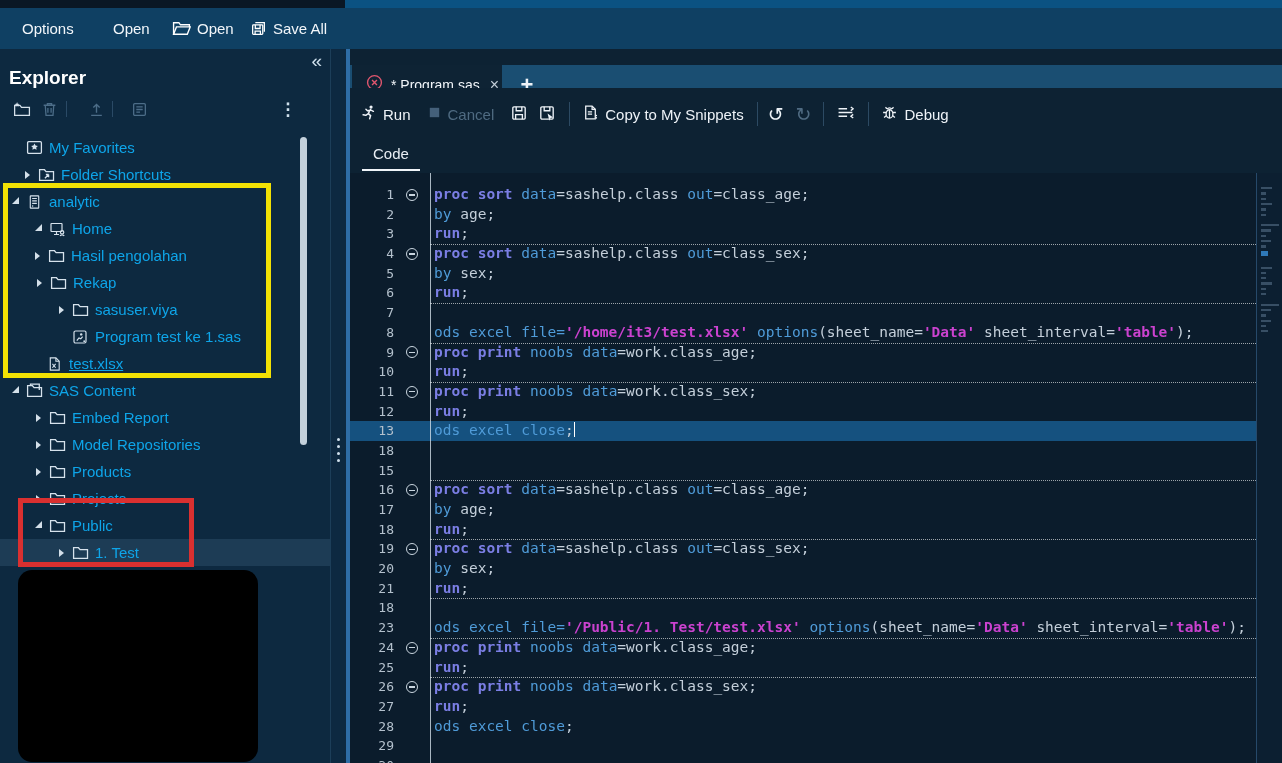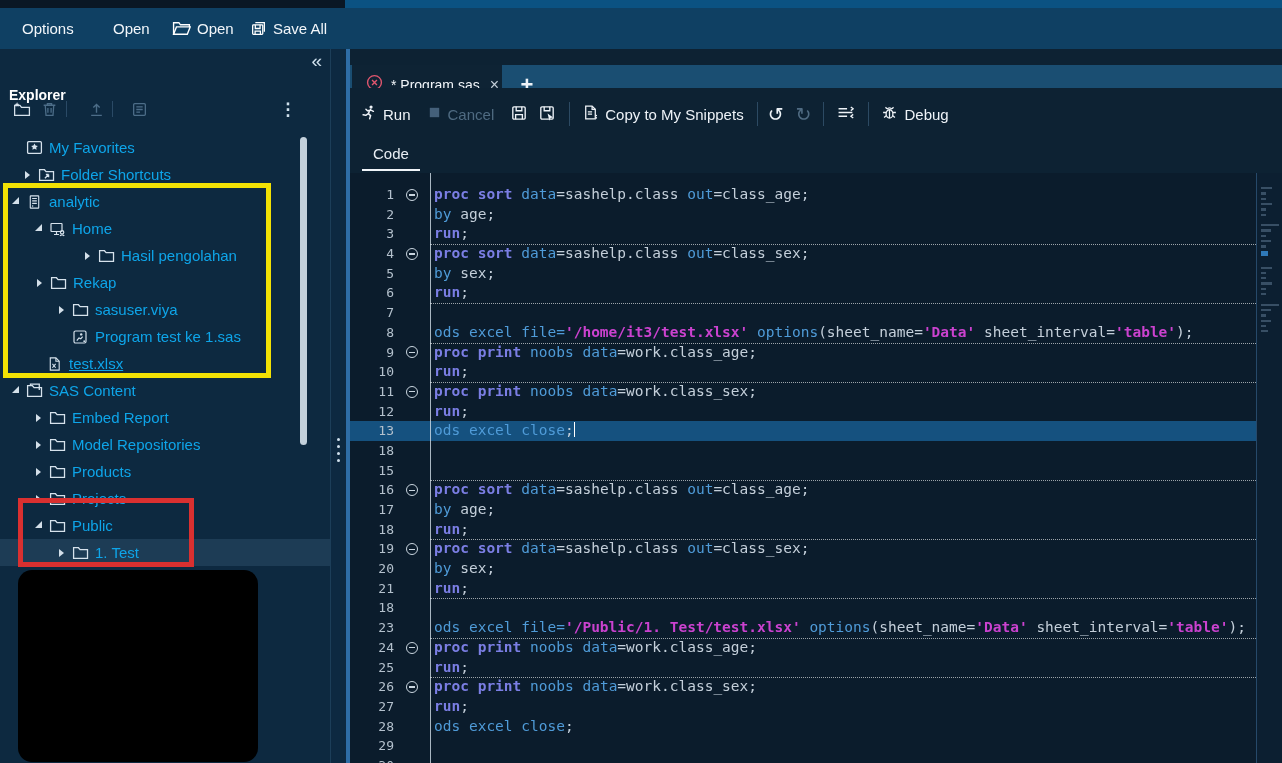--- a/index.html
+++ b/index.html
@@ -12,21 +12,21 @@
   .topstrip{position:absolute;left:0;top:0;width:1282px;height:8px;}
   .topstrip .l{position:absolute;left:0;top:0;width:345px;height:8px;background:#0a1724;}
   .topstrip .r{position:absolute;left:345px;top:0;width:937px;height:8px;background:#0b5282;}
   .menubar{position:absolute;left:0;top:8px;width:1282px;height:41px;background:#0f4063;}
   .menu-item{position:absolute;top:0;height:41px;display:flex;align-items:center;gap:6px;
     color:#f2f6fa;font-size:15px;cursor:default;}
   .menu-item svg{display:block;}
   
   .sidebar{position:absolute;left:0;top:49px;width:330px;height:714px;background:#0d2940;overflow:hidden;}
   .collapse{position:absolute;right:10px;top:1px;font-size:19px;color:#cfe0ec;letter-spacing:-2px;}
-  .explorer-title{position:absolute;left:9px;top:18px;font-size:14px;font-weight:bold;color:#ffffff;margin-top:20px;}
+  .explorer-title{position:absolute;left:9px;top:18px;font-size:19px;font-weight:bold;color:#ffffff;}
   .exp-toolbar{position:absolute;left:0;top:46px;width:330px;height:28px;}
   .exp-btn{position:absolute;top:3px;width:22px;height:22px;display:flex;align-items:center;justify-content:center;}
   .exp-sep{position:absolute;top:6px;width:1px;height:16px;background:#2a4a66;}
   .kebab{position:absolute;left:279px;top:0;width:18px;height:28px;color:#cfe0ec;font-size:17px;font-weight:bold;
     display:flex;align-items:center;justify-content:center;}
   .tree{position:absolute;left:0;top:85px;width:330px;}
   .tree-row{height:27px;display:flex;align-items:center;color:#0ea5e9;font-size:15px;white-space:nowrap;}
   .tree-row.selected{background:#1d3c55;}
   .caret{width:15px;height:15px;flex:0 0 15px;display:flex;align-items:center;justify-content:center;}
   .caret.c::before{content:"";border-left:5px solid #d3dfe9;border-top:4px solid transparent;border-bottom:4px solid transparent;}
@@ -187,21 +187,21 @@
           <span class="ticon">
             <svg width="17" height="16" viewBox="0 0 16 16" fill="none" stroke="#d6e2ec" stroke-width="1.2">
               <rect x="1.5" y="2.5" width="11" height="8" rx="0.5"></rect>
               <path d="M4.5 13.5h5M7 10.5v3"></path>
               <circle cx="12.6" cy="11.3" r="1.7"></circle>
               <path d="M10.6 15c.3-1.4 3.7-1.4 4 0"></path>
             </svg>
           </span>
           <span>Home</span>
         </div>
-        <div class="tree-row" style="padding-left: 80px;">
+        <div class="tree-row" style="padding-left: 30px;">
           <span class="caret c"></span>
           <span class="ticon">
             <svg width="17" height="15" viewBox="0 0 16 14" fill="none" stroke="#d6e2ec" stroke-width="1.2">
               <path d="M1.5 12.5v-10h4.6l1.5 1.8h7v8.2z"></path>
             </svg>
           </span>
           <span>Hasil pengolahan</span>
         </div>
         <div class="tree-row" style="padding-left: 32px;">
           <span class="caret c"></span>

